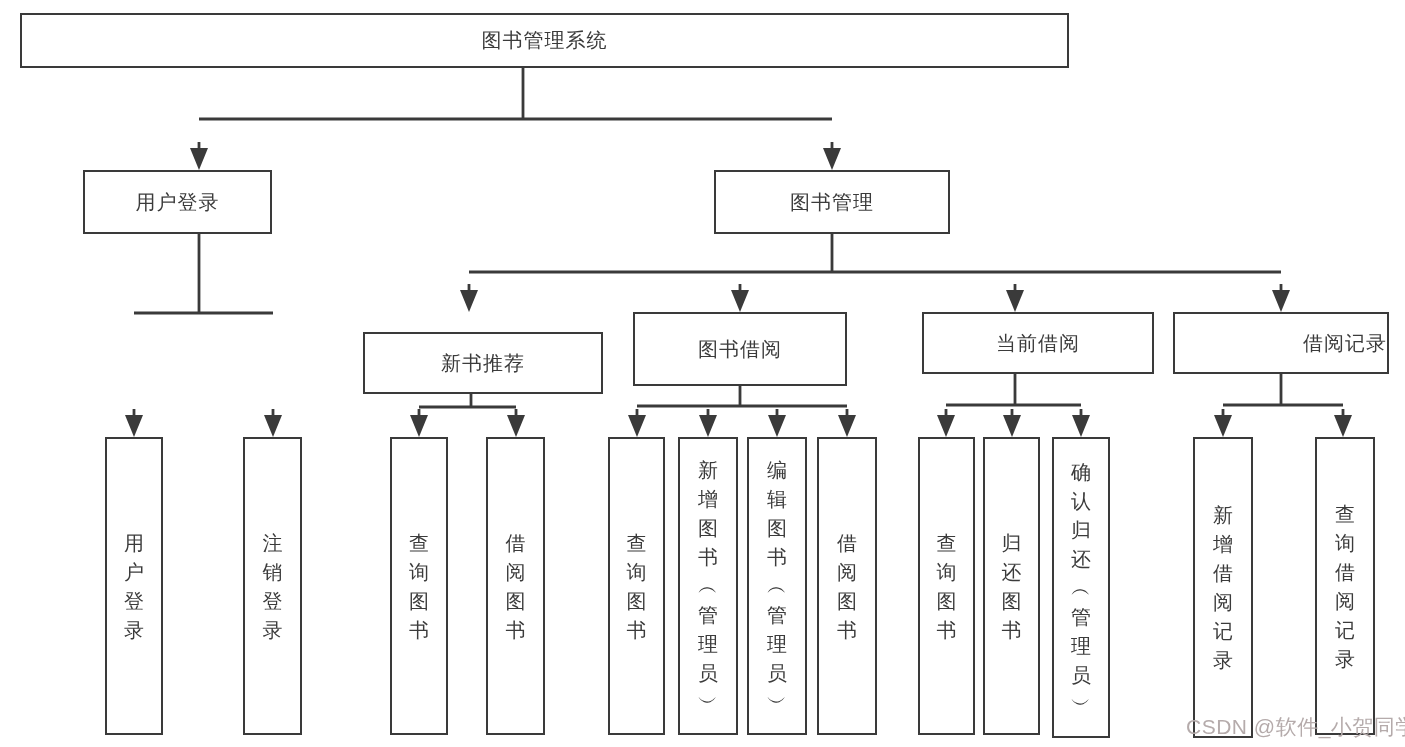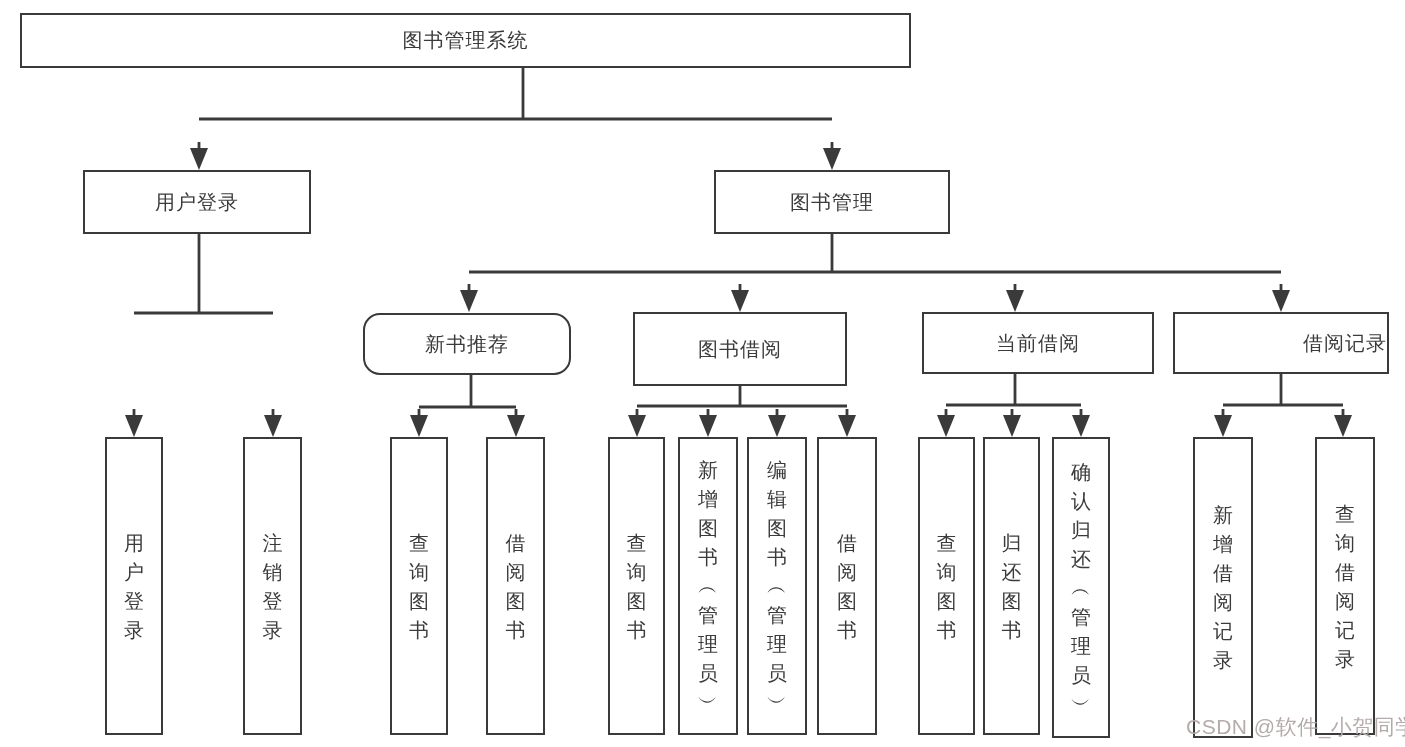--- a/index.html
+++ b/index.html
@@ -88,32 +88,32 @@
       <path d="M1012 409 V419" class="edge"></path>
       <polygon points="1003,415 1021,415 1012,437" class="arrow"></polygon>
       <path d="M1081 409 V419" class="edge"></path>
       <polygon points="1072,415 1090,415 1081,437" class="arrow"></polygon>
       <path d="M1223 409 V419" class="edge"></path>
       <polygon points="1214,415 1232,415 1223,437" class="arrow"></polygon>
       <path d="M1343 409 V419" class="edge"></path>
       <polygon points="1334,415 1352,415 1343,437" class="arrow"></polygon>
     </svg>
 
-  <div class="hbox root" style="left:20px;top:13px;width:891px;height:55px;">
+  <div class="hbox root" style="left:20px;top:13px;width:1049px;height:55px;">
     <span>图书管理系统</span>
   </div>
 
-  <div class="hbox" style="left:83px;top:170px;width:228px;height:64px;">
+  <div class="hbox" style="left:83px;top:170px;width:189px;height:64px;">
     <span>用户登录</span>
   </div>
   <div class="hbox" style="left:714px;top:170px;width:236px;height:64px;justify-content:center;">
     <span>图书管理</span>
   </div>
 
-  <div class="hbox" style="left:363px;top:313px;width:208px;height:62px;border-radius:17px;">
+  <div class="hbox" style="left:363px;top:332px;width:240px;height:62px;">
     <span>新书推荐</span>
   </div>
   <div class="hbox" style="left:633px;top:312px;width:214px;height:74px;align-items:center;">
     <span>图书借阅</span>
   </div>
   <div class="hbox" style="left:922px;top:312px;width:232px;height:62px;">
     <span>当前借阅</span>
   </div>
   <div class="hbox" style="left:1173px;top:312px;width:216px;height:62px;justify-content:flex-end;">
     <span>借阅记录</span>

